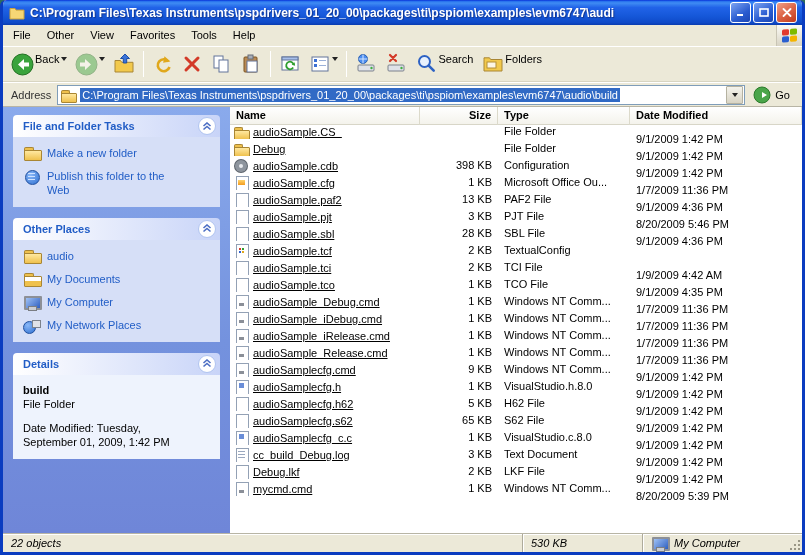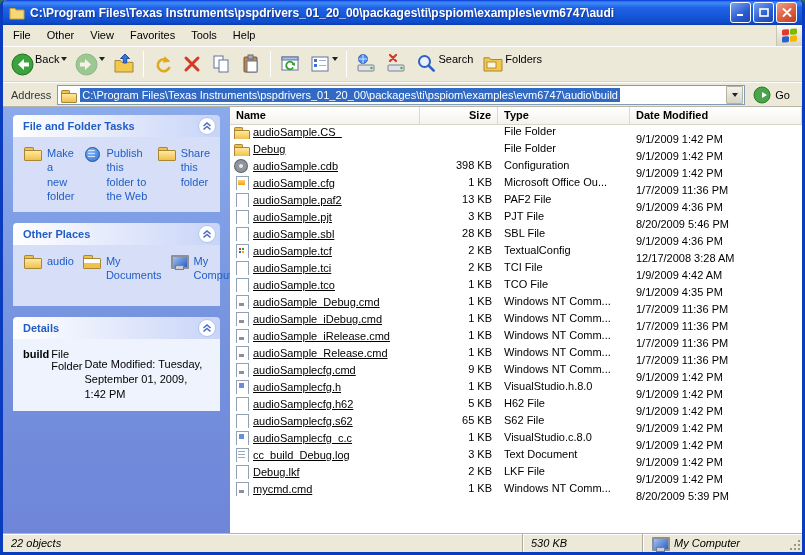--- a/index.html
+++ b/index.html
@@ -103,21 +103,21 @@
     background: linear-gradient(90deg,#ffffff,#c8d4f8);
     border-radius: 4px 4px 0 0;
     display: flex; align-items: center; padding: 0 4px 0 10px;
   }
   .ptitle { flex: 1; color: #215dc6; font-weight: bold; }
   .pchev {
     width: 18px; height: 18px; border-radius: 50%;
     background: #fff; border: 1px solid #b0c4f0; flex: none;
     display: flex; align-items: center; justify-content: center;
   }
-  .pbody { background: #d6dff7; padding: 9px 10px; display: flex; flex-direction: row; gap: 8px; }
+  .pbody { background: #d6dff7; padding: 9px 10px; display: flex; flex-direction: column; gap: 8px; }
   .task { display: flex; gap: 6px; align-items: flex-start; color: #215dc6; cursor: pointer; }
   .tasklabel { line-height: 1.3; max-width: 142px; }
   .pdetails { background: #eef3fd; gap: 2px; }
   .dname { font-weight: bold; }
   .ddate { margin-top: 9px; line-height: 1.35; max-width: 160px; }
   
   .filearea { flex: 1; min-width: 0; background: #fff; display: flex; flex-direction: column; }
   .colheaders { display: flex; height: 18px; flex: none; }
   .ch {
     padding: 2px 6px;
@@ -402,24 +402,20 @@
           </span>
         </div>
         <div class="pbody">
           <div class="task">
               <span class="si ic-new-folder"></span>
               <span class="tasklabel">Make a new folder</span>
             </div>
             <div class="task">
               <span class="si ic-publish-web"></span>
               <span class="tasklabel">Publish this folder to the Web</span>
-            </div>
-            <div class="task">
-              <span class="si ic-share-folder"></span>
-              <span class="tasklabel">Share this folder</span>
             </div>
         </div>
       </div>
 
       <div class="panel">
         <div class="phead">
           <span class="ptitle">Other Places</span>
           <span class="pchev">
             <svg width="10" height="9" viewBox="0 0 10 9">
                 <path d="M1.5 7.5L5 4.5l3.5 3M1.5 4L5 1l3.5 3" fill="none" stroke="#4d6fc4" stroke-width="1.6"></path>
@@ -535,21 +531,20 @@
             <span class="cell ctype">SBL File</span>
             <span class="cell cdate">9/1/2009 4:36 PM</span>
           </div>
           <div class="frow">
             <span class="cell cname">
               <span class="fi ic-dots"></span>
               <span class="fname">audioSample.tcf</span>
             </span>
             <span class="cell csize">2 KB</span>
             <span class="cell ctype">TextualConfig</span>
-            <span class="cell cdate">12/17/2008 3:28 AM</span>
           </div>
           <div class="frow">
             <span class="cell cname">
               <span class="fi ic-page"></span>
               <span class="fname">audioSample.tci</span>
             </span>
             <span class="cell csize">2 KB</span>
             <span class="cell ctype">TCI File</span>
             <span class="cell cdate">1/9/2009 4:42 AM</span>
           </div>

